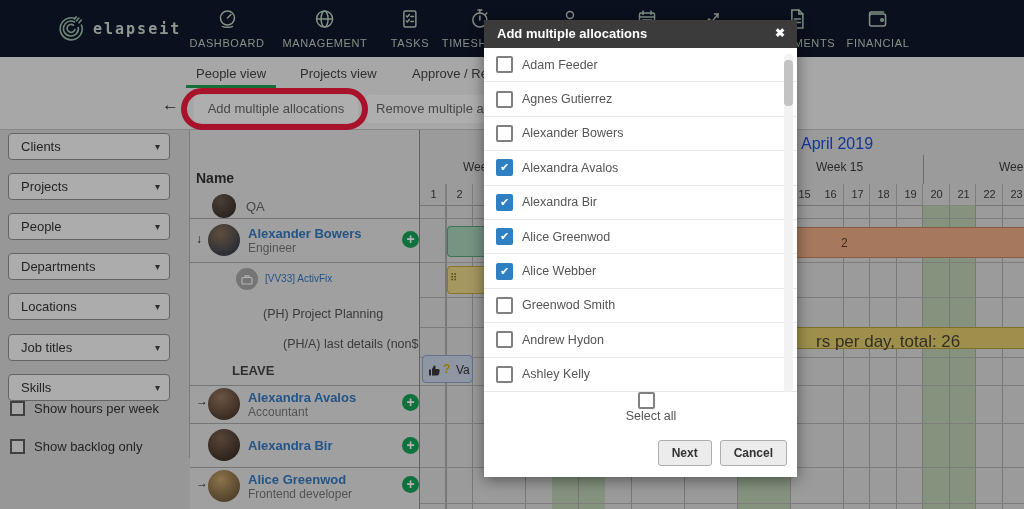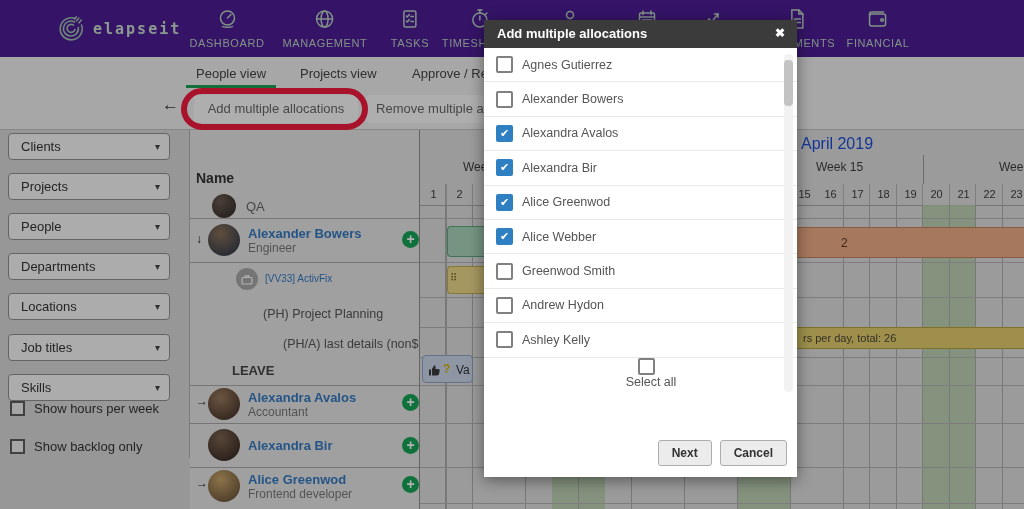--- a/index.html
+++ b/index.html
@@ -1,21 +1,21 @@
 <!DOCTYPE html>
 <html><head>
 <meta charset="utf-8">
 <style>
   * { margin:0; padding:0; box-sizing:border-box; }
   html,body { width:1024px; height:509px; overflow:hidden; background:#888;
               font-family:"Liberation Sans", sans-serif; }
   .screen { position:relative; width:1024px; height:509px; background:#d9d9d9; overflow:hidden; }
 
   
-  .topnav { position:absolute; left:0; top:0; width:1024px; height:57px; background:#4c1d95; }
+  .topnav { position:absolute; left:0; top:0; width:1024px; height:57px; background:#0f172a; }
   .logo-icon { position:absolute; left:54px; top:11px; }
   .logo-text { position:absolute; left:93px; top:20px; font-family:"DejaVu Sans Mono", monospace;
                font-size:15px; font-weight:bold; letter-spacing:2px; color:#c9dccf; }
   .nav-item { position:absolute; top:7px; transform:translateX(-50%); text-align:center; color:#b9d2c2; cursor:pointer; }
   .nav-item svg { display:block; margin:0 auto 2px auto; }
   .nav-item .nav-label { font-size:11px; letter-spacing:0.6px; white-space:nowrap; }
 
   
   .subbar { position:absolute; left:0; top:57px; width:1024px; height:73px; background:#f0f0f0; border-bottom:1px solid #c2c2c2; }
   .tab { position:absolute; top:9px; font-size:13px; color:#444; white-space:nowrap; cursor:pointer; }
@@ -70,21 +70,21 @@
                 border-right:none; border-radius:4px 0 0 4px; cursor:grab; }
   .bar-yellow .dots { position:absolute; left:2px; top:5px; font-size:10px; color:#6b5d20; }
   .bar-leave { left:2px; top:225px; width:51px; height:28px; background:#ccd6ea; border:1px solid #8fa3c8;
                border-radius:4px; cursor:pointer; }
   .bar-leave .q { position:absolute; left:20px; top:6px; font-size:12px; font-weight:bold; color:#d4b400; }
   .bar-leave .txt { position:absolute; left:33px; top:7px; font-size:12px; color:#333; }
   .bar-tan { left:65px; top:97px; width:540px; height:31px; background:#eeac86;
              border-top:1px solid #c2825e; border-bottom:1px solid #c2825e; cursor:grab; }
   .bar-tan .val { position:absolute; left:356px; top:8px; font-size:12px; color:#5a3a28; }
   .bar-total { left:65px; top:197px; width:540px; height:22px; background:#e3cf6e; border:1px solid #b5a23c; }
-  .bar-total .txt { position:absolute; left:317px; top:4px; font-size:11px; color:#4a4433; white-space:nowrap; }
+  .bar-total .txt { position:absolute; left:330px; top:4px; font-size:17px; color:#4a4433; white-space:nowrap; }
 
   
   .overlay { position:absolute; left:0; top:0; width:1024px; height:509px; background:rgba(0,0,0,0.30); z-index:100; }
   .annotation-ring { position:absolute; left:181px; top:88px; width:187px; height:42px; border:6px solid #a8122a;
                      border-radius:22px; z-index:200; }
 
   
   .modal { position:absolute; left:484px; top:20px; width:313px; height:457px; background:#fff; z-index:300;
            box-shadow:0 3px 14px rgba(0,0,0,0.45); }
   .modal-header { position:absolute; left:0; top:0; width:100%; height:28px; background:#3b3b3b; }
@@ -344,20 +344,24 @@
   <div class="annotation-ring"></div>
 
   <div class="modal">
     <div class="modal-header">
       <span class="modal-title">Add multiple allocations</span>
       <span class="modal-close">✖</span>
     </div>
     <div class="m-list">
       <div class="m-item">
         <span class="cb"></span>
+        <span class="m-label">Adam Feeder</span>
+      </div>
+      <div class="m-item">
+        <span class="cb"></span>
         <span class="m-label">Agnes Gutierrez</span>
       </div>
       <div class="m-item">
         <span class="cb"></span>
         <span class="m-label">Alexander Bowers</span>
       </div>
       <div class="m-item">
         <span class="cb checked">
             <span class="tick">✔</span>
           </span>

